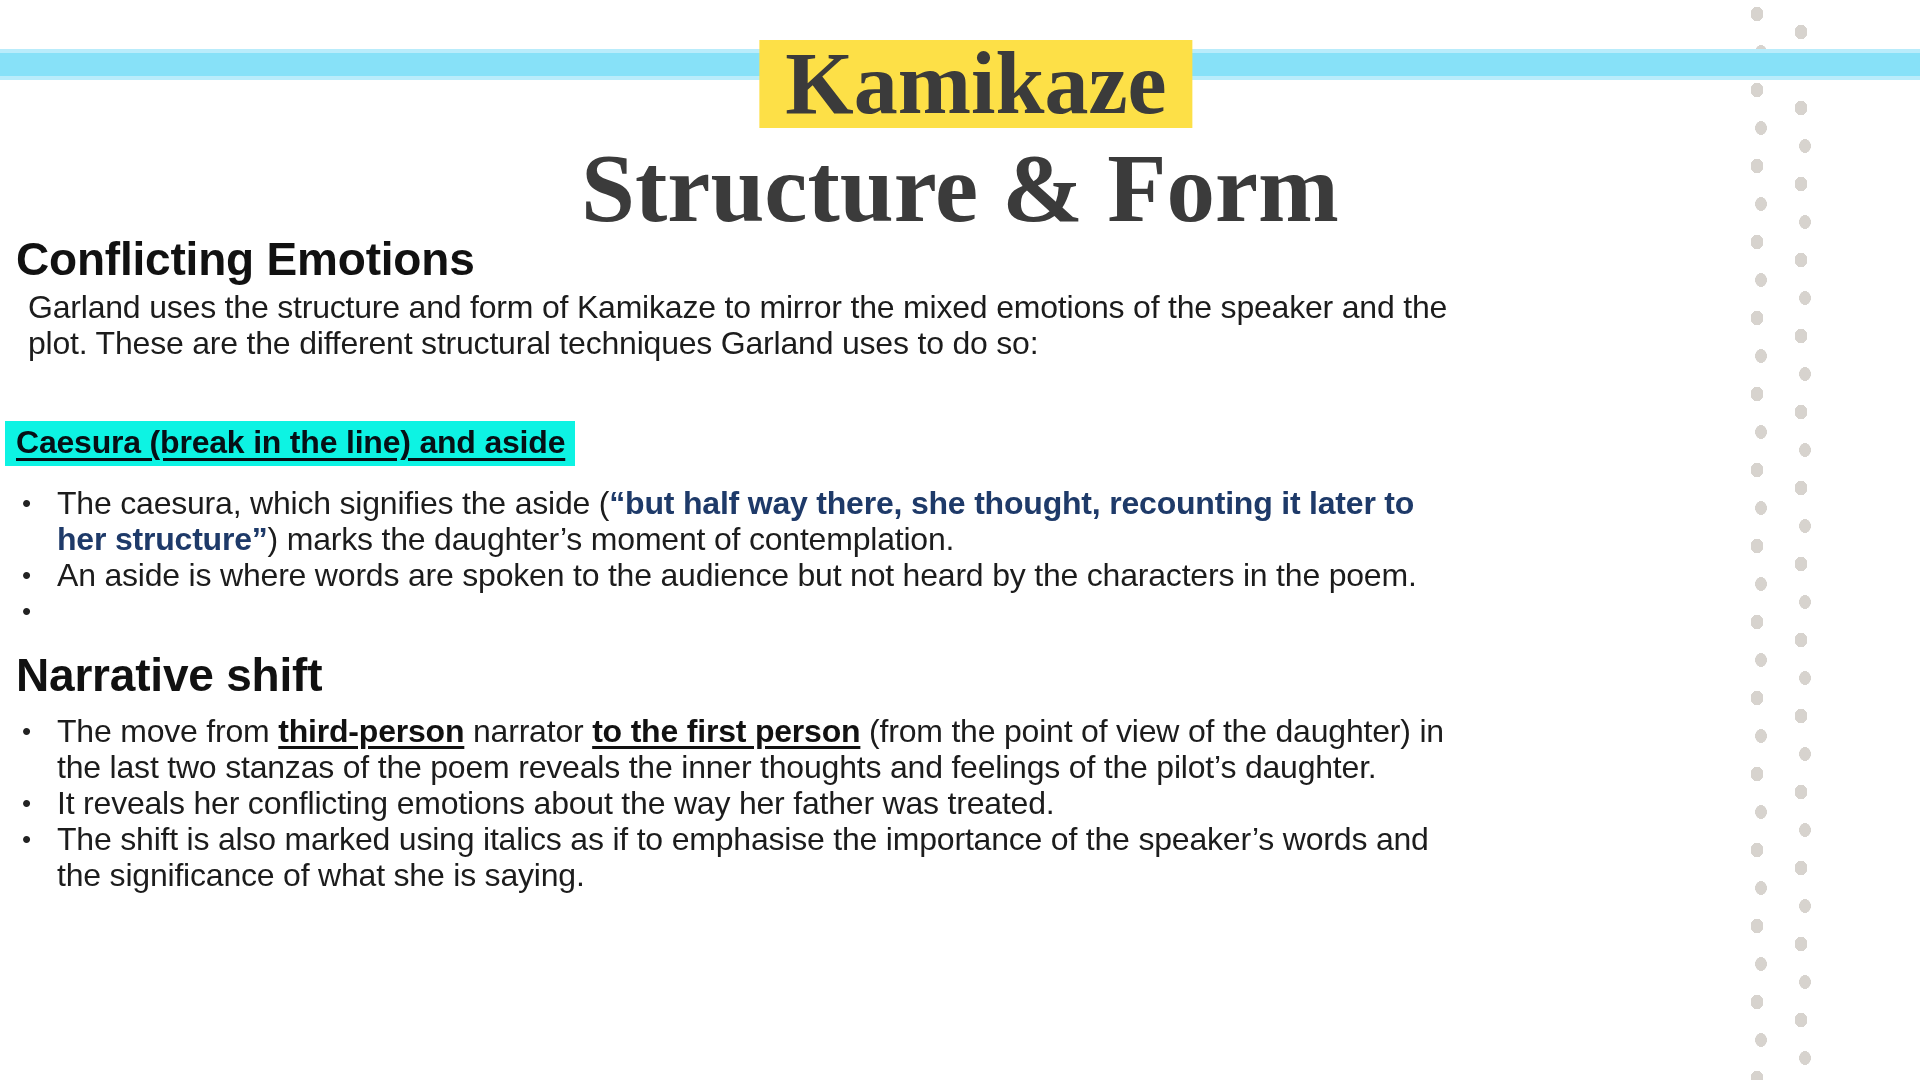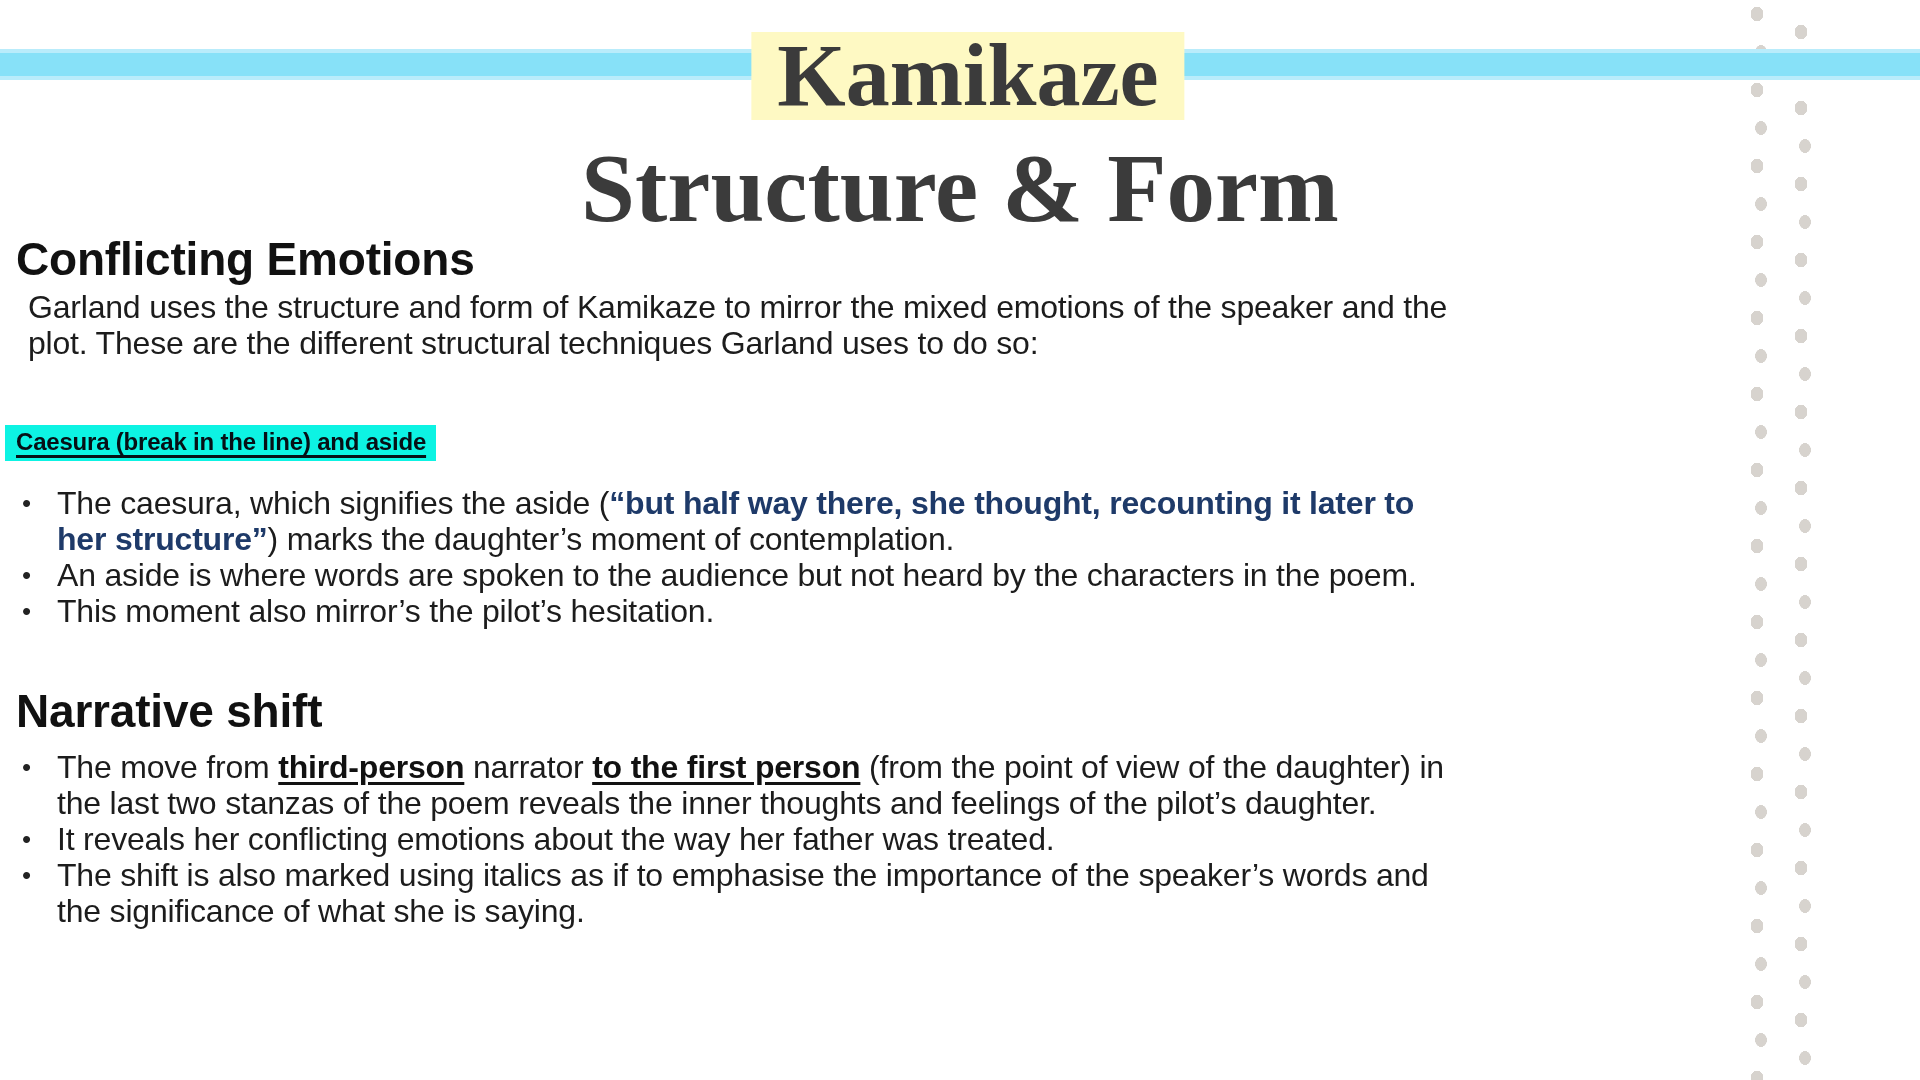--- a/index.html
+++ b/index.html
@@ -32,42 +32,42 @@
   .dotcol.right{left:1792px;background-position:0 18px;}
 
   
   .accent-bar{
     position:absolute;left:0;top:49px;width:1920px;height:31px;z-index:2;
     background:linear-gradient(180deg,#b9ecfb 0,#b9ecfb 4px,var(--accent-bar) 4px,var(--accent-bar) 27px,#b9ecfb 27px,#b9ecfb 31px);
   }
 
   .slide-title{
     position:absolute;z-index:3;top:24px;left:50%;transform:translateX(-50%);
-    margin:8px;font-family:"Liberation Serif","DejaVu Serif",serif;
+    margin:16px;font-family:"Liberation Serif","DejaVu Serif",serif;
     font-weight:700;font-size:88px;line-height:1;white-space:nowrap;
-    color:var(--title-gray);background:#fef9c3;padding:0 26px;
+    color:var(--title-gray);background:#fde047;padding:0 26px;
   }
   .slide-subtitle{
     position:absolute;z-index:3;top:140px;left:0;width:100%;text-align:center;
     margin:0;font-family:"Liberation Serif","DejaVu Serif",serif;
     font-weight:700;font-size:97px;line-height:1;white-space:nowrap;
     color:var(--title-gray);
   }
 
   
   .slide-body{
     position:absolute;z-index:3;left:16px;top:241px;width:1700px;
     font-size:32px;line-height:36px;letter-spacing:-0.2px;
   }
   .sec-heading{
     margin:0;font-size:46px;font-weight:700;line-height:36px;color:#111;
   }
   .para{margin:12px;}
   .hl-heading{
-    margin:58px 0 0 0;font-size:24px;font-weight:700;line-height:46px;
+    margin:58px 0 0 0;font-size:32px;font-weight:700;line-height:46px;
   }
   .hl-heading .hl{
     background:var(--highlight);
     padding:3px 10px 6px 11px;margin-left:-11px;
     text-decoration:underline;
     text-decoration-thickness:3px;
     text-underline-offset:5px;
     color:#061016;
   }
   .bullets{
@@ -97,21 +97,21 @@
 <h1 class="slide-title">Kamikaze</h1>
 <h2 class="slide-subtitle">Structure &amp; Form</h2>
 
 <main class="slide-body">
     <h3 class="sec-heading">Conflicting Emotions</h3>
     <p class="para"><span>Garland uses the structure and form of Kamikaze to mirror the mixed emotions of the speaker and the</span><br><span>plot. These are the different structural techniques Garland uses to do so:</span></p>
     <h3 class="hl-heading"><span class="hl">Caesura (break in the line) and aside</span></h3>
     <ul class="bullets">
       <li><span class="marker">•</span><span><span>The caesura, which signifies the aside (</span><span class="seg-quote">“but half way there, she thought, recounting it later to</span><br><span class="seg-quote">her structure”</span><span>) marks the daughter’s moment of contemplation.</span></span></li>
       <li><span class="marker">•</span><span><span>An aside is where words are spoken to the audience but not heard by the characters in the poem.</span></span></li>
-      <li><span class="marker">•</span><span><span>This moment also mirror’s the pilot’s hesitation.</span></span></li>
+      <li><span class="marker">•</span></li>
     </ul>
     <h3 class="sec-heading">Narrative shift</h3>
     <ul class="bullets">
       <li><span class="marker">•</span><span><span>The move from </span><span class="seg-bu">third-person</span><span> narrator </span><span class="seg-bu">to the first person</span><span> (from the point of view of the daughter) in</span><br><span>the last two stanzas of the poem reveals the inner thoughts and feelings of the pilot’s daughter.</span></span></li>
       <li><span class="marker">•</span><span><span>It reveals her conflicting emotions about the way her father was treated.</span></span></li>
       <li><span class="marker">•</span><span><span>The shift is also marked using italics as if to emphasise the importance of the speaker’s words and</span><br><span>the significance of what she is saying.</span></span></li>
     </ul>
   </main>
 
 </body></html>

